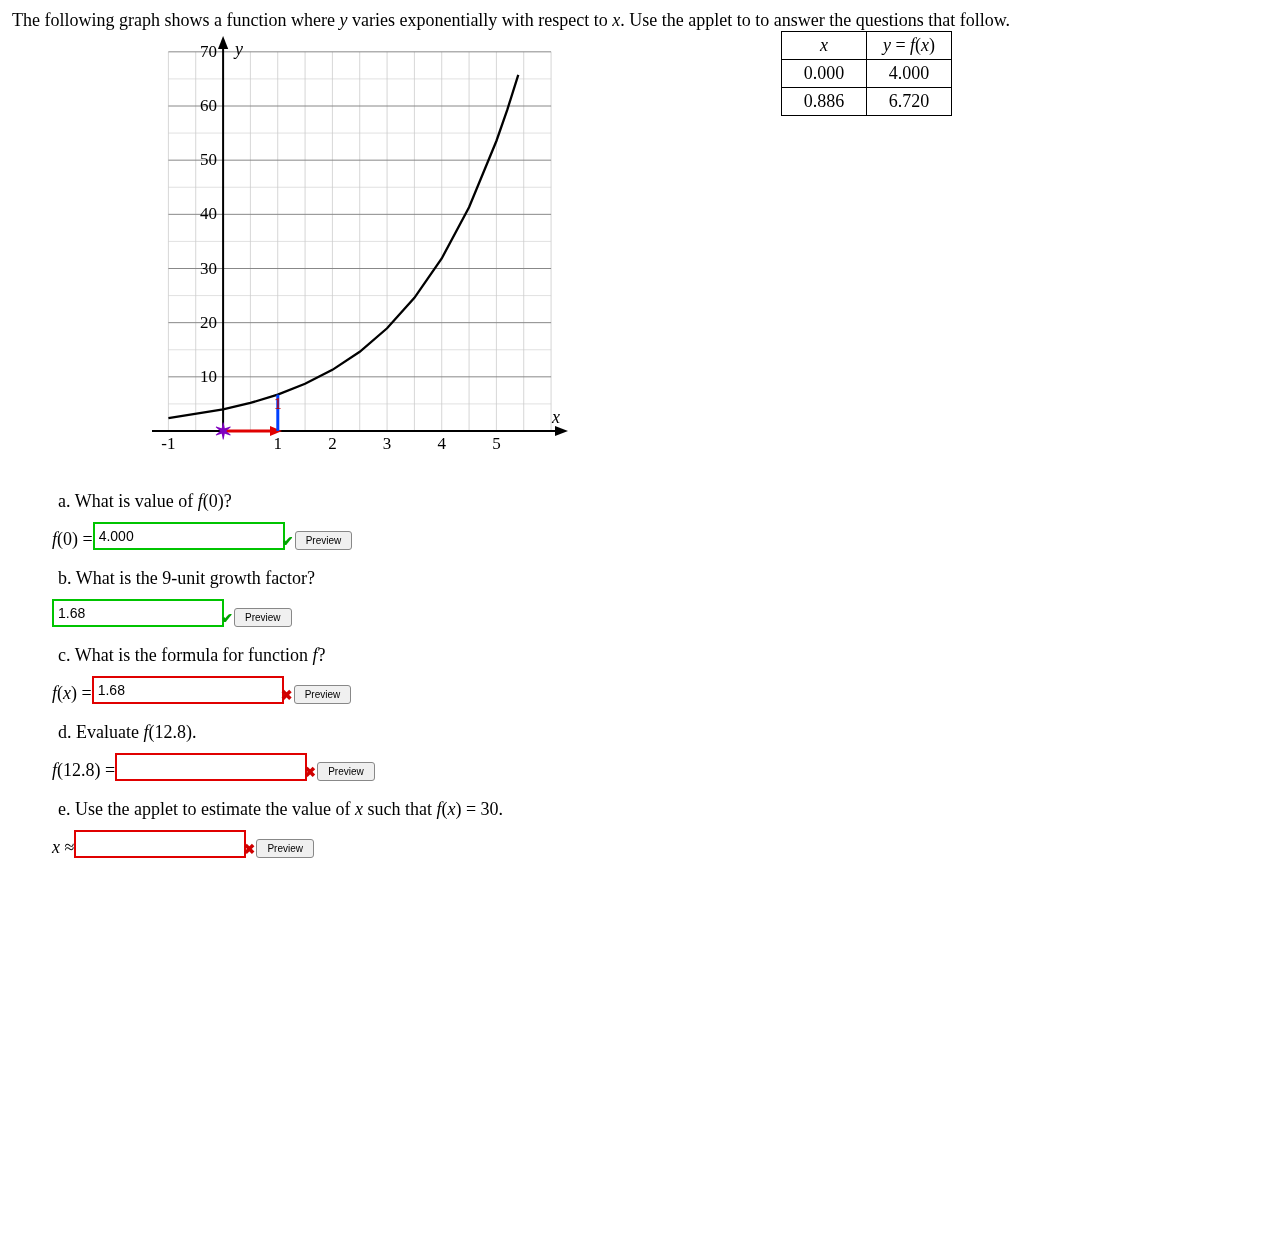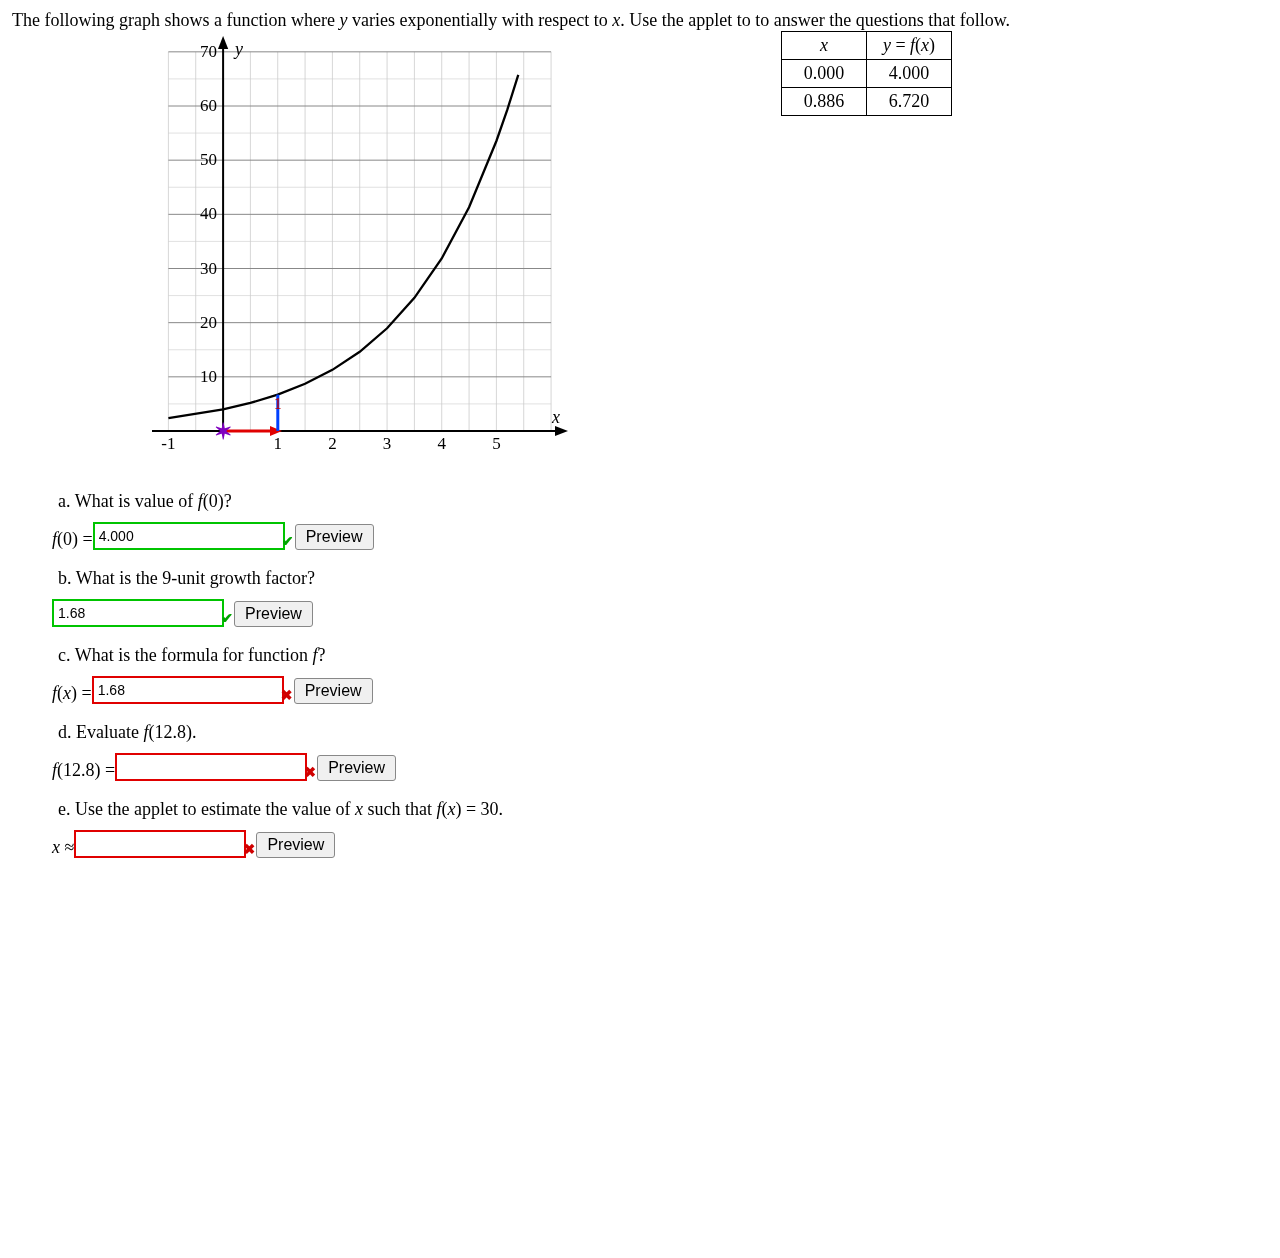--- a/index.html
+++ b/index.html
@@ -71,21 +71,21 @@
     font-weight: bold;
     font-size: 14px;
     width: 14px;
     text-align: center;
     margin-left: -4px;
   }
   .mark.ok { color: #00a400; }
   .mark.bad { color: #d00000; }
   button.preview {
     font-family: Arial, sans-serif;
-    font-size: 16px;
+    font-size: 10px;
     padding: 3px 10px;
     background: #f0f0f0;
     border: 1px solid #888;
     border-radius: 3px;
     cursor: pointer;
   }
   .spacer-right { width: 280px; }
 </style>
 </head>
 <body>

